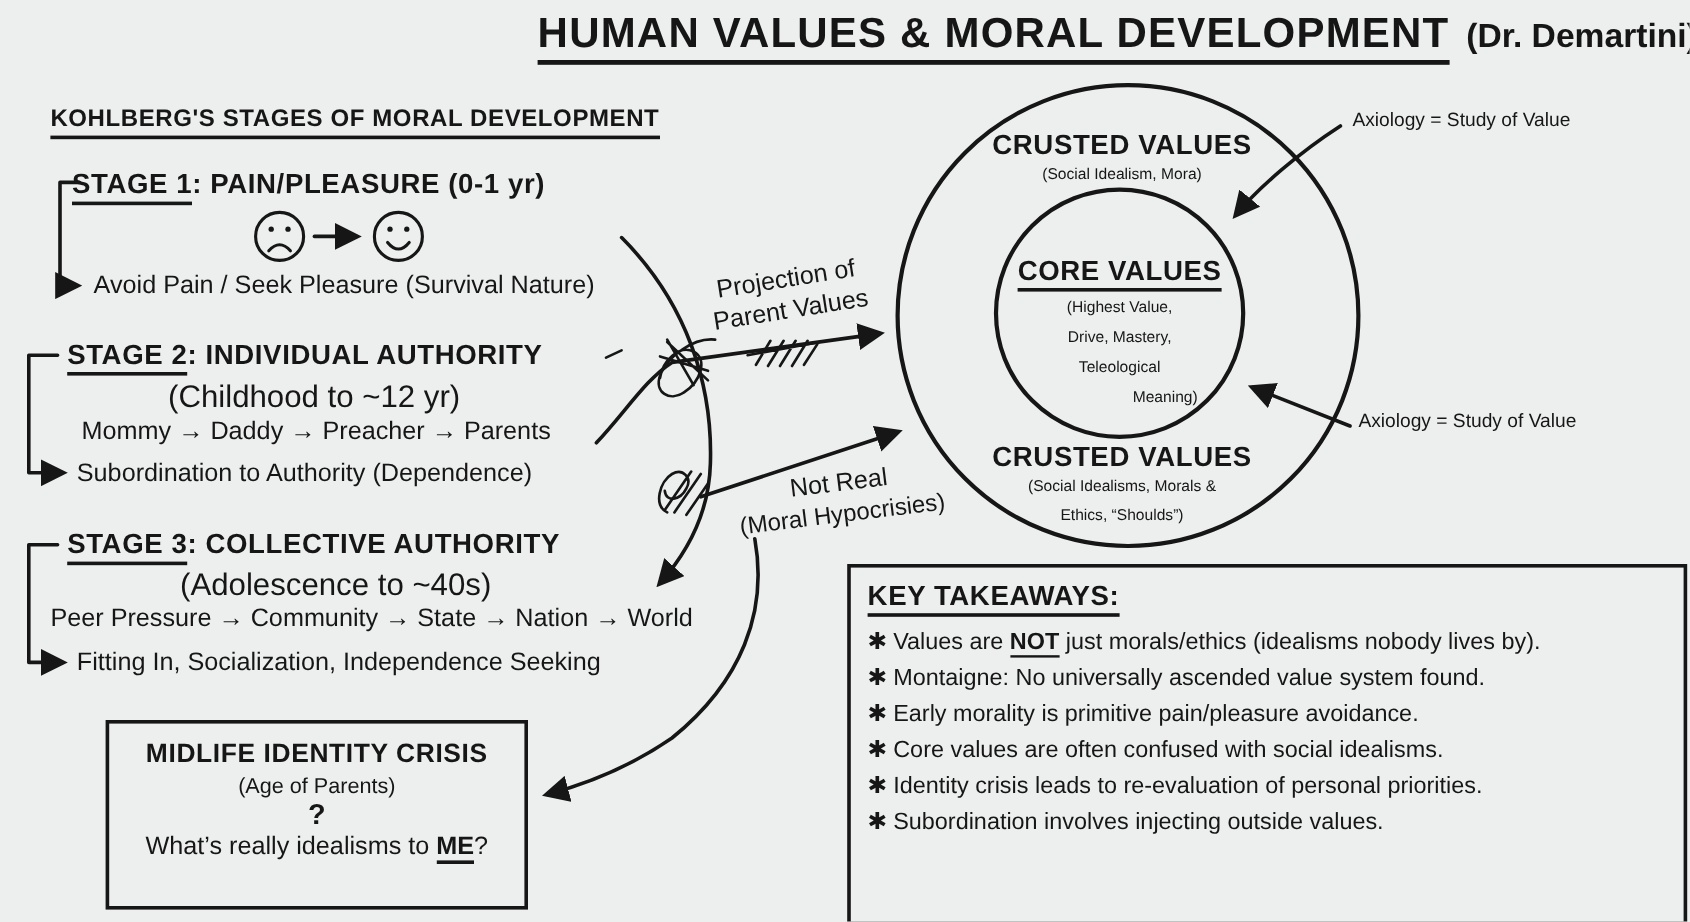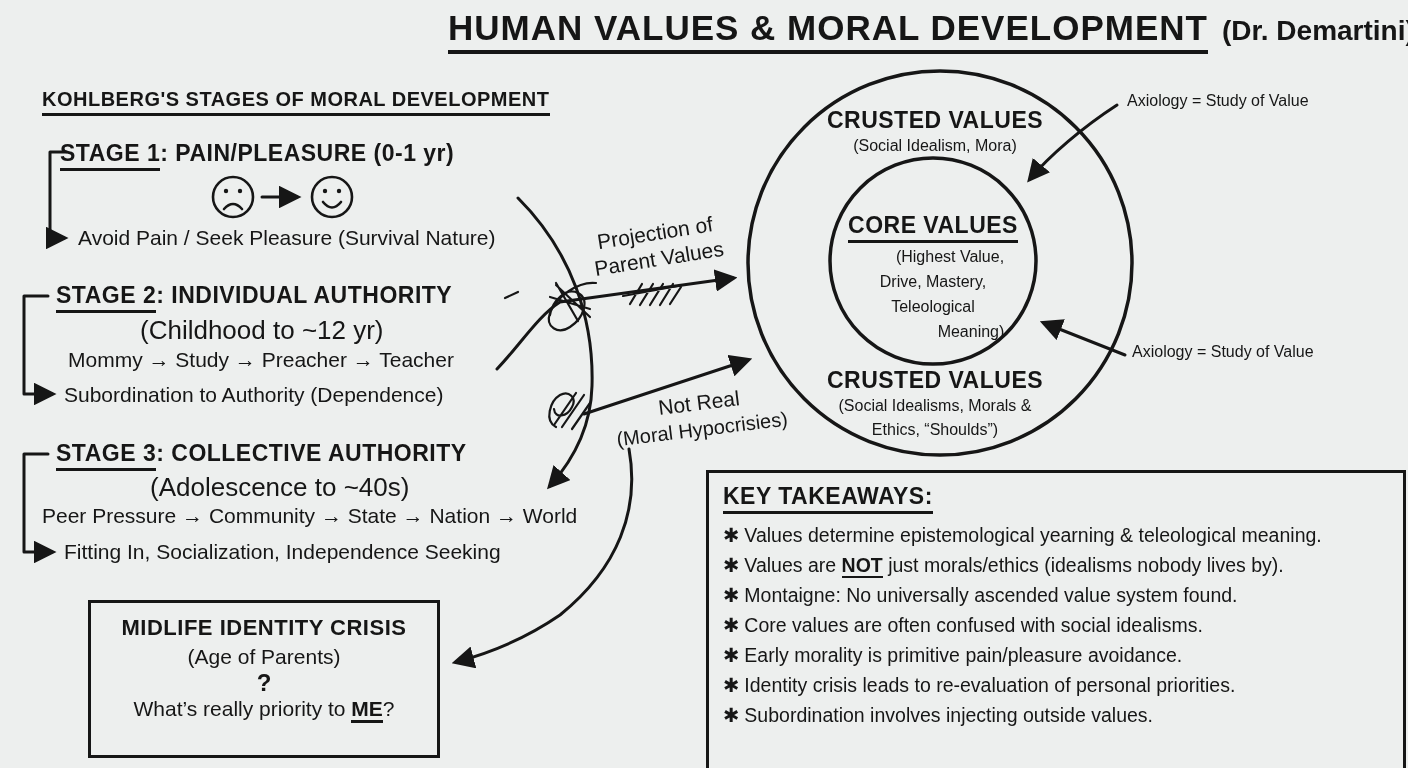--- a/index.html
+++ b/index.html
@@ -31,25 +31,25 @@
   #stage2-label{left:56px;top:282px;}
   #stage2-age{left:140px;top:315px;}
   #stage2-chain{left:68px;top:348px;}
   #stage2-detail{left:64px;top:383px;}
   #stage3-label{left:56px;top:440px;}
   #stage3-age{left:150px;top:472px;}
   #stage3-chain{left:42px;top:504px;}
   #stage3-detail{left:64px;top:540px;}
 
   .circ-title{font-size:23px;font-weight:bold;letter-spacing:0.5px;}
-  .circ-sub{font-size:16px;}
+  .circ-sub{font-size:13px;}
   #crusted-top-title{left:785px;width:300px;top:107px;}
   #crusted-top-sub{left:785px;width:300px;top:137px;}
   #core-title{left:833px;width:200px;top:212px;}
-  #core-l0{left:833px;width:200px;top:248px;padding-left:17px;}
+  #core-l0{left:833px;width:200px;top:248px;}
   #core-l1{left:833px;width:200px;top:273px;}
   #core-l2{left:833px;width:200px;top:298px;}
   #core-l3{left:871px;width:200px;top:323px;}
   #crusted-bottom-title{left:785px;width:300px;top:367px;}
   #crusted-bottom-sub1{left:770px;width:330px;top:397px;}
   #crusted-bottom-sub2{left:770px;width:330px;top:421px;}
 
   .axio{font-size:16px;}
   #axiology-top{left:1127px;top:92px;}
   #axiology-right{left:1132px;top:343px;}
@@ -57,21 +57,21 @@
   #projection{left:582px;top:220px;width:150px;font-size:21px;line-height:26px;
     transform:rotate(-9deg);}
   #not-real{left:598px;top:390px;width:205px;font-size:21px;line-height:26px;
     transform:rotate(-7deg);}
   #not-real .l2{font-size:20px;}
 
   #midlife-box{left:88px;top:600px;width:346px;height:140px;border:3px solid #161616;
     display:flex;flex-direction:column;align-items:center;justify-content:flex-start;
     padding-top:12px;background:transparent;}
   #midlife-title{font-size:22px;font-weight:bold;letter-spacing:0.5px;}
-  #midlife-sub{font-size:21px;margin-top:4px;text-align:center;}
+  #midlife-sub{font-size:18px;margin-top:4px;text-align:center;}
   #midlife-qmark{font-size:24px;font-weight:bold;line-height:24px;margin-top:2px;}
   #midlife-question{font-size:21px;margin-top:2px;}
 
   #takeaways-box{left:706px;top:470px;width:680px;height:285px;border:3px solid #161616;
     padding:10px 0 0 14px;}
   #takeaways-heading{font-size:23px;letter-spacing:0.5px;}
   #takeaways-list{margin-top:10px;}
   .tk-item{font-size:19.5px;line-height:30px;white-space:nowrap;}
   .tk-item .bullet{margin-right:5px;}
   .tk-item .uword{border-bottom-width:2.5px;font-weight:bold;}
@@ -136,21 +136,21 @@
 
 <div id="stage1-label" class="abs txt stage-label">
   <span class="uline">STAGE 1</span><span>:  PAIN/PLEASURE  (0-1 yr)</span>
 </div>
 <div id="stage1-detail" class="abs txt stage-line">Avoid Pain / Seek Pleasure  (Survival Nature)</div>
 
 <div id="stage2-label" class="abs txt stage-label">
   <span class="uline">STAGE 2</span><span>:  INDIVIDUAL  AUTHORITY</span>
 </div>
 <div id="stage2-age" class="abs txt stage-sub">(Childhood to ~12 yr)</div>
-<div id="stage2-chain" class="abs txt stage-line">Mommy → Study → Preacher → Teacher</div>
+<div id="stage2-chain" class="abs txt stage-line">Mommy → Daddy → Preacher → Parents</div>
 <div id="stage2-detail" class="abs txt stage-line">Subordination to Authority  (Dependence)</div>
 
 <div id="stage3-label" class="abs txt stage-label">
   <span class="uline">STAGE 3</span><span>:  COLLECTIVE  AUTHORITY</span>
 </div>
 <div id="stage3-age" class="abs txt stage-sub">(Adolescence to ~40s)</div>
 <div id="stage3-chain" class="abs txt stage-line">Peer Pressure → Community → State → Nation → World</div>
 <div id="stage3-detail" class="abs txt stage-line">Fitting In, Socialization, Independence Seeking</div>
 
 <div id="crusted-top-title" class="abs txt ctr circ-title">CRUSTED VALUES</div>
@@ -176,28 +176,27 @@
 <div id="not-real" class="abs txt ctr">
   <div>Not Real</div>
   <div class="l2">(Moral Hypocrisies)</div>
 </div>
 
 <div id="midlife-box" class="abs txt">
   <div id="midlife-title">MIDLIFE IDENTITY CRISIS</div>
   <div id="midlife-sub">(Age of Parents)</div>
   <div id="midlife-qmark">?</div>
   <div id="midlife-question">
-    <span>What’s really priority to </span><span class="uword b">ME</span><span>?</span>
+    <span>What’s really idealisms to </span><span class="uword b">ME</span><span>?</span>
   </div>
 </div>
 
 <div id="takeaways-box" class="abs txt">
   <span id="takeaways-heading" class="b uline">KEY TAKEAWAYS:</span>
   <div id="takeaways-list">
-    <div class="tk-item"><span class="bullet">✱</span><span>Values determine epistemological yearning &amp; teleological meaning.</span><span class="uword"></span><span></span></div>
     <div class="tk-item"><span class="bullet">✱</span><span>Values are </span><span class="uword">NOT</span><span> just morals/ethics (idealisms nobody lives by).</span></div>
     <div class="tk-item"><span class="bullet">✱</span><span>Montaigne: No universally ascended value system found.</span><span class="uword"></span><span></span></div>
+    <div class="tk-item"><span class="bullet">✱</span><span>Early morality is primitive pain/pleasure avoidance.</span><span class="uword"></span><span></span></div>
     <div class="tk-item"><span class="bullet">✱</span><span>Core values are often confused with social idealisms.</span><span class="uword"></span><span></span></div>
-    <div class="tk-item"><span class="bullet">✱</span><span>Early morality is primitive pain/pleasure avoidance.</span><span class="uword"></span><span></span></div>
     <div class="tk-item"><span class="bullet">✱</span><span>Identity crisis leads to re-evaluation of personal priorities.</span><span class="uword"></span><span></span></div>
     <div class="tk-item"><span class="bullet">✱</span><span>Subordination involves injecting outside values.</span><span class="uword"></span><span></span></div>
   </div>
 </div>
 
 </body></html>

